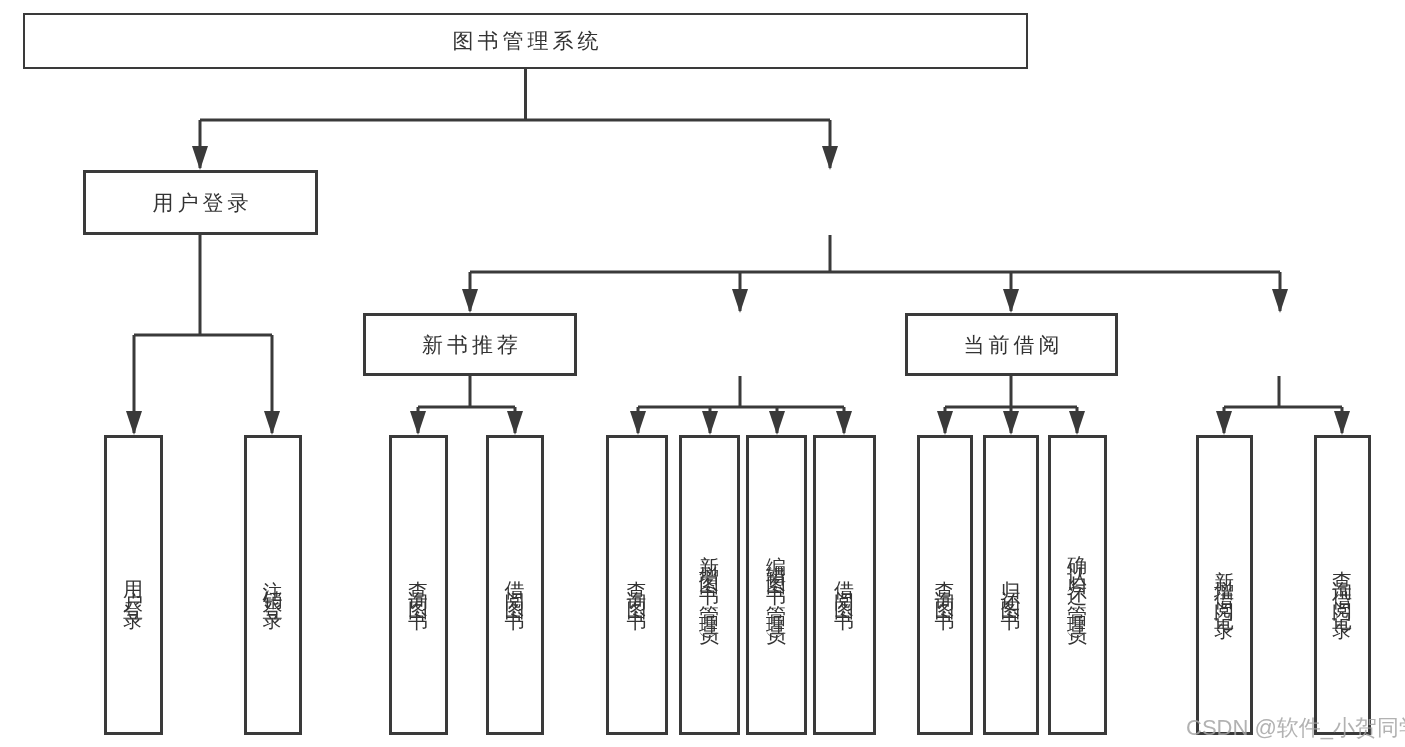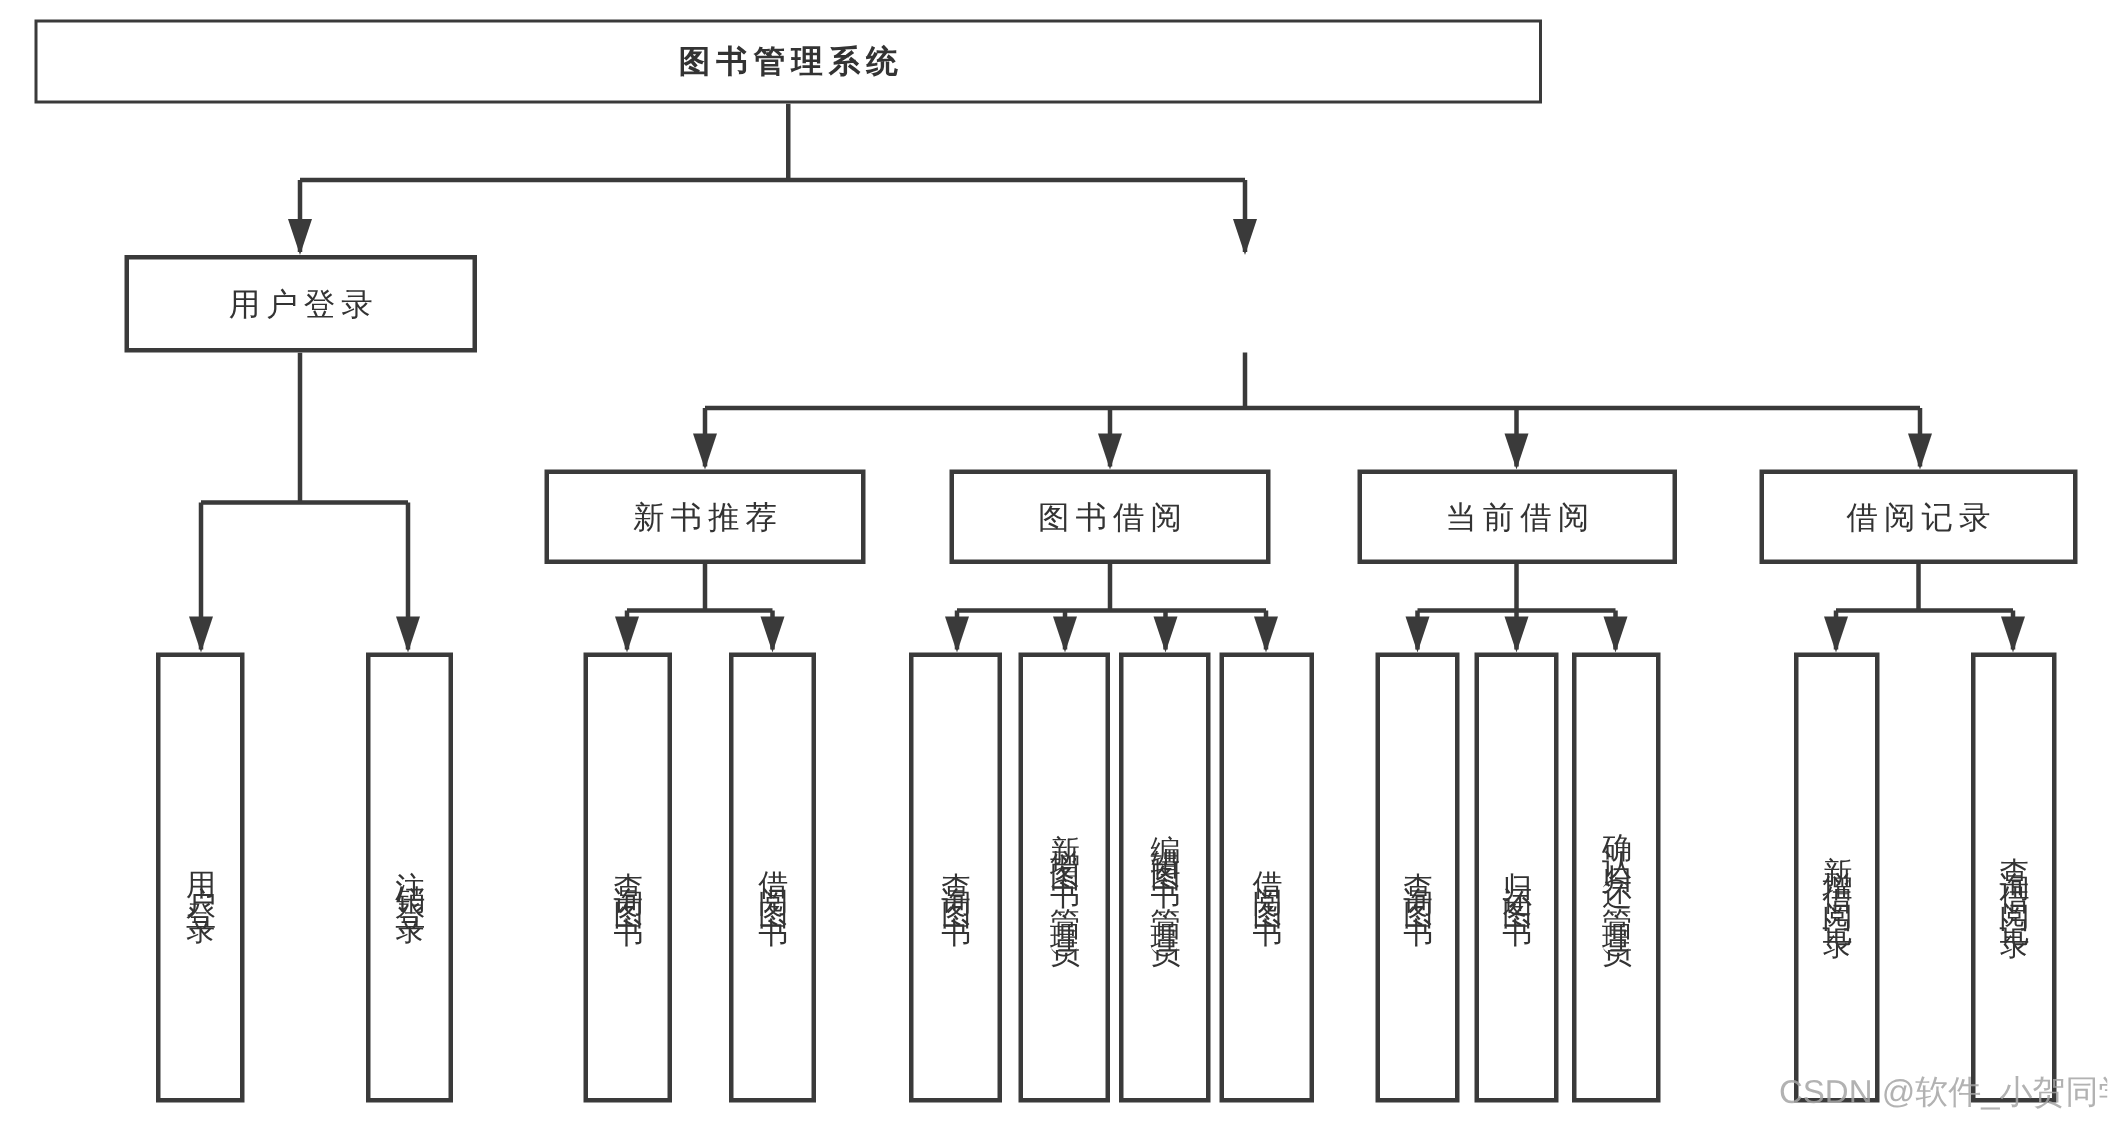--- a/index.html
+++ b/index.html
@@ -88,39 +88,33 @@
       <polygon points="769,411 785,411 777,435"></polygon>
       <polygon points="836,411 852,411 844,435"></polygon>
       <polygon points="937,411 953,411 945,435"></polygon>
       <polygon points="1003,411 1019,411 1011,435"></polygon>
       <polygon points="1069,411 1085,411 1077,435"></polygon>
       <polygon points="1216,411 1232,411 1224,435"></polygon>
       <polygon points="1334,411 1350,411 1342,435"></polygon>
     </g>
   </svg>
 
-  <div class="box thin" style="left:23px; top:13px; width:1005px; height:56px;font-weight:bold;">
+  <div class="box thin" style="left:23px; top:13px; width:1005px; height:56px;">
     <span class="h-label">图书管理系统</span>
   </div>
 
   <div class="box" style="left:83px; top:170px; width:235px; height:65px;">
     <span class="h-label">用户登录</span>
   </div>
 
   <div class="box" style="left:363px; top:313px; width:214px; height:63px;">
     <span class="h-label">新书推荐</span>
   </div>
-  <div class="box" style="left:633px; top:313px; width:214px; height:63px;">
-    <span class="h-label">图书借阅</span>
-  </div>
   <div class="box" style="left:905px; top:313px; width:213px; height:63px;text-align:right;">
     <span class="h-label">当前借阅</span>
-  </div>
-  <div class="box" style="left:1173px; top:313px; width:212px; height:63px;">
-    <span class="h-label">借阅记录</span>
   </div>
 
   <div class="box" style="left:104px; top:435px; width:59px; height:300px;">
     <span class="v-label">用户登录</span>
   </div>
   <div class="box" style="left:244px; top:435px; width:58px; height:300px;">
     <span class="v-label">注销登录</span>
   </div>
 
   <div class="box" style="left:389px; top:435px; width:59px; height:300px;">

